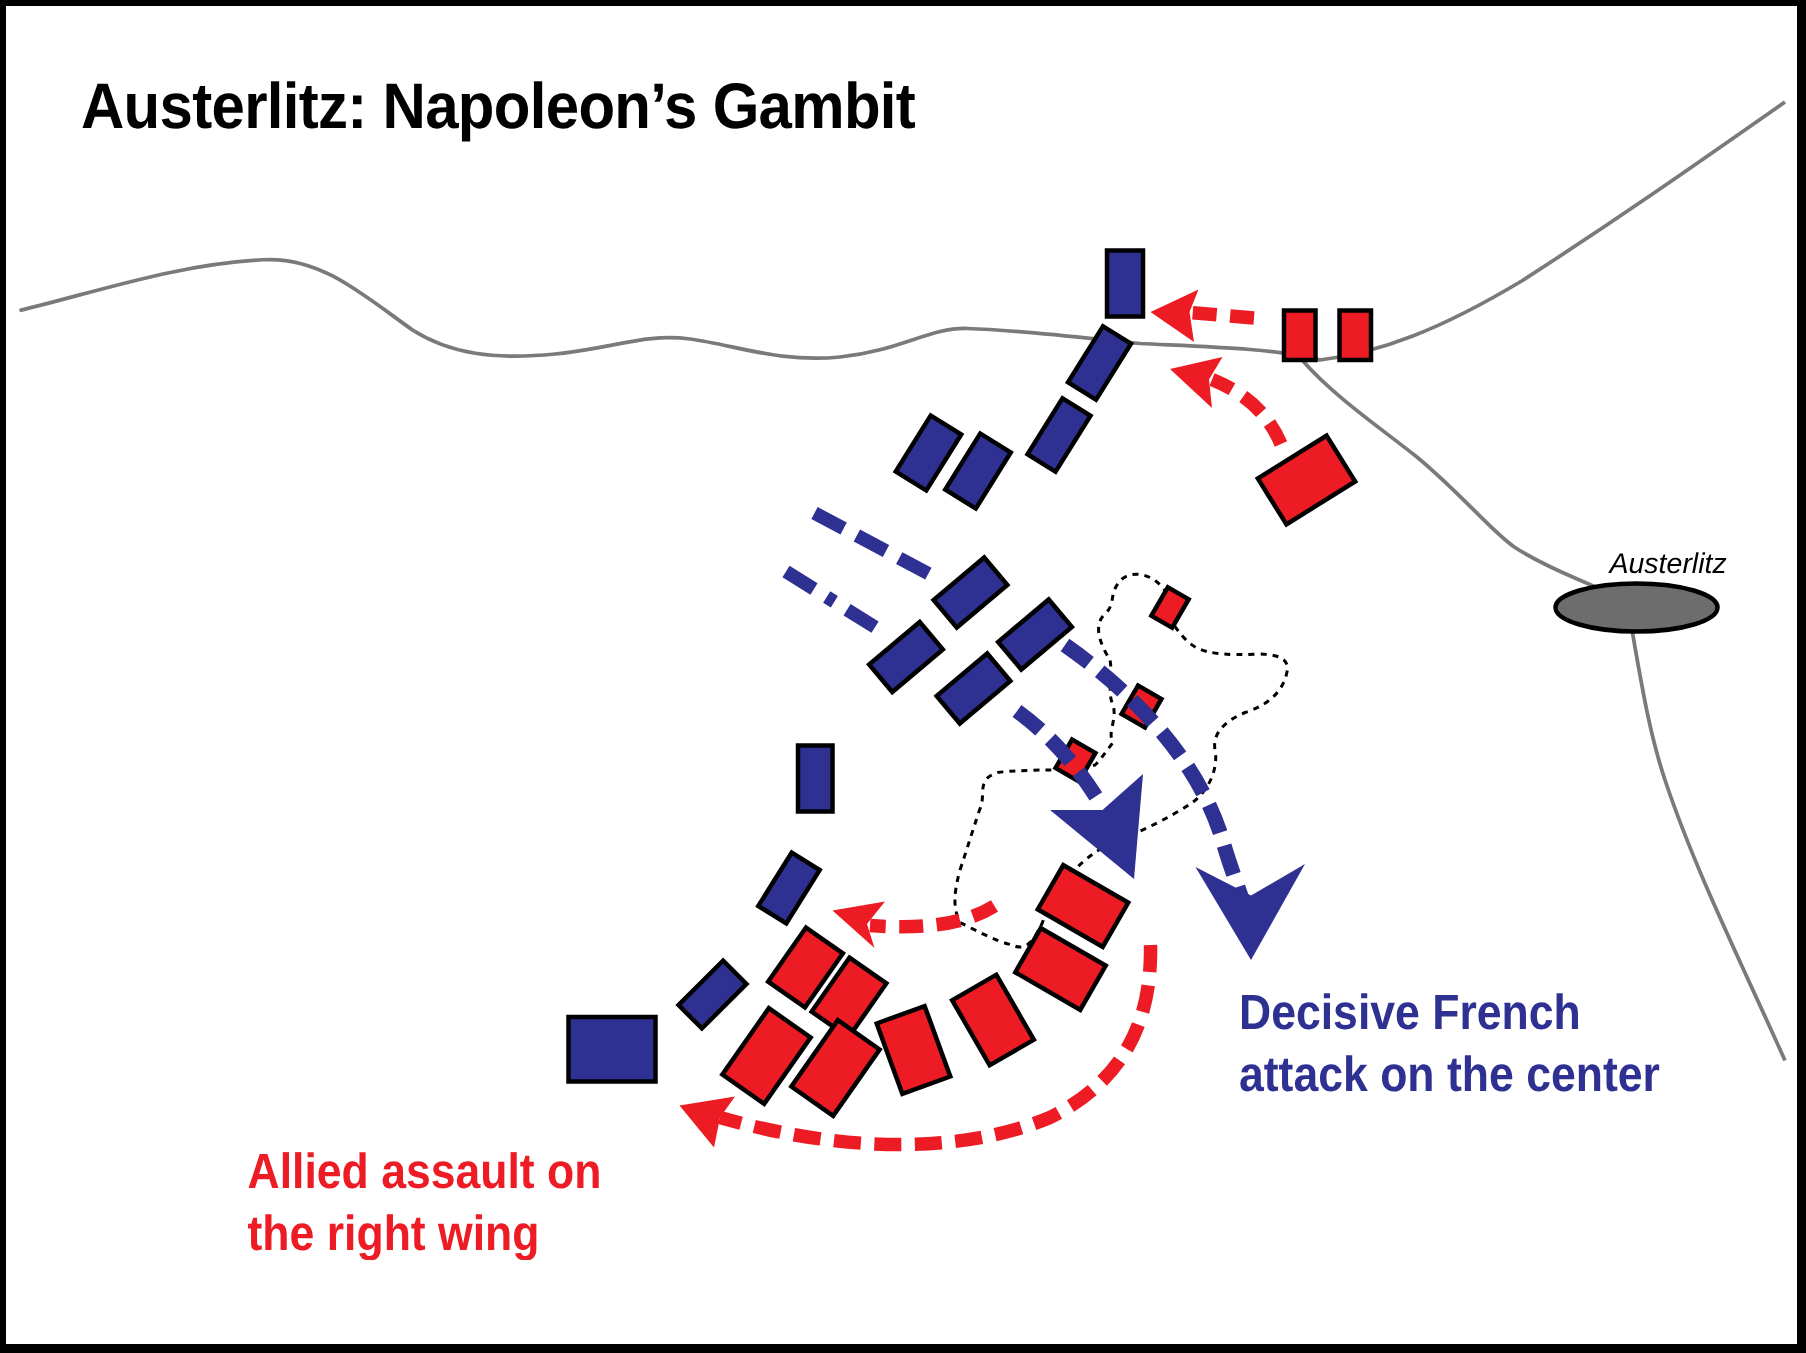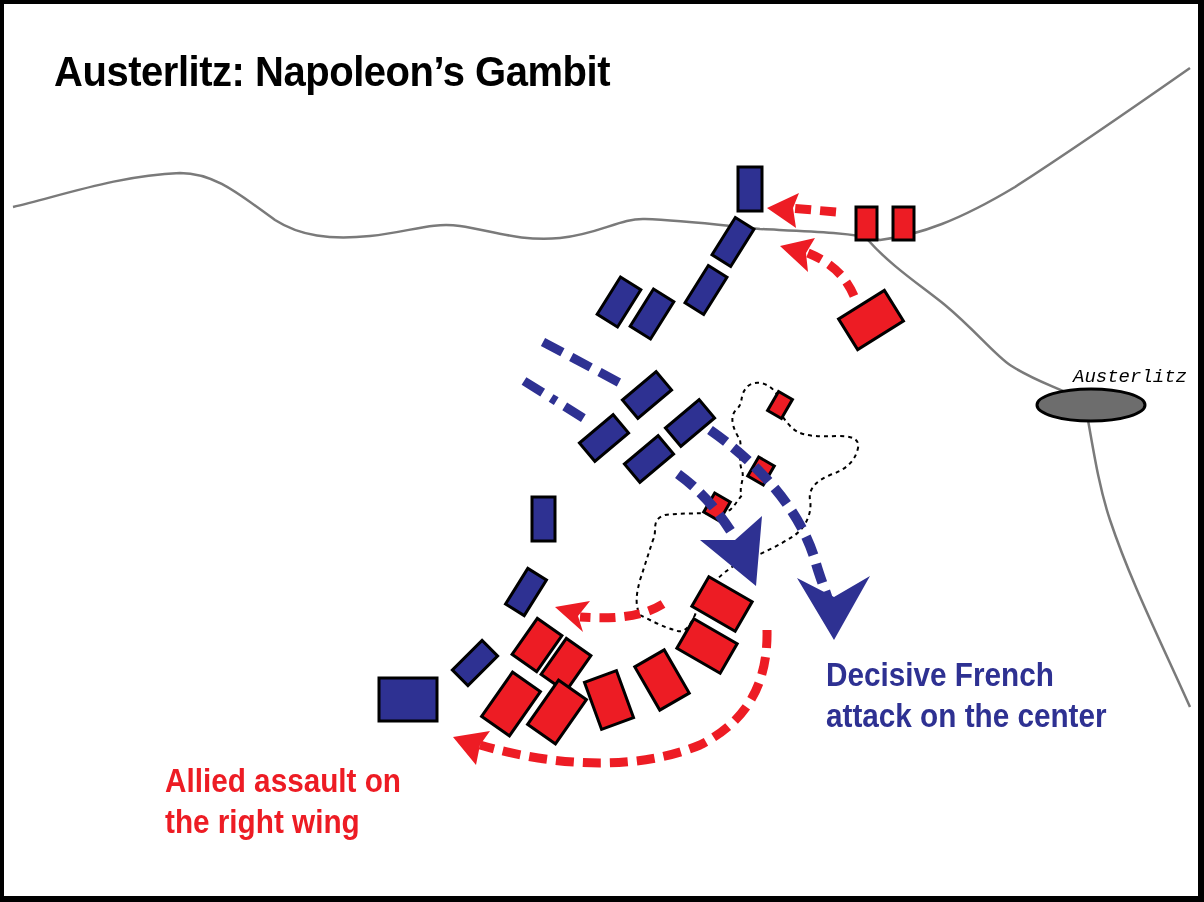--- a/index.html
+++ b/index.html
@@ -22,21 +22,21 @@
   }
   .label {
     position: absolute; font-family: "Liberation Sans", sans-serif;
     font-weight: bold; font-size: 33px; line-height: 41px;
     transform: scaleX(0.9); transform-origin: left top; white-space: nowrap;
   }
   .label-french { left: 826px; top: 654px; color: #2e3192; }
   .label-allied { left: 165px; top: 760px; color: #ed1c24; }
   .town-label {
     position: absolute; left: 1073px; top: 366px;
-    font-family: Liberation Mono, monospace; font-style: italic;
+    font-family: Liberation Sans, sans-serif; font-style: italic;
     font-size: 19px; color: #000; white-space: nowrap;
   }
 </style>
 </head>
 <body>
 
 <div class="frame">
   <div class="canvas">
 
     <svg class="map" width="1194" height="892" viewBox="4 4 1194 892">

